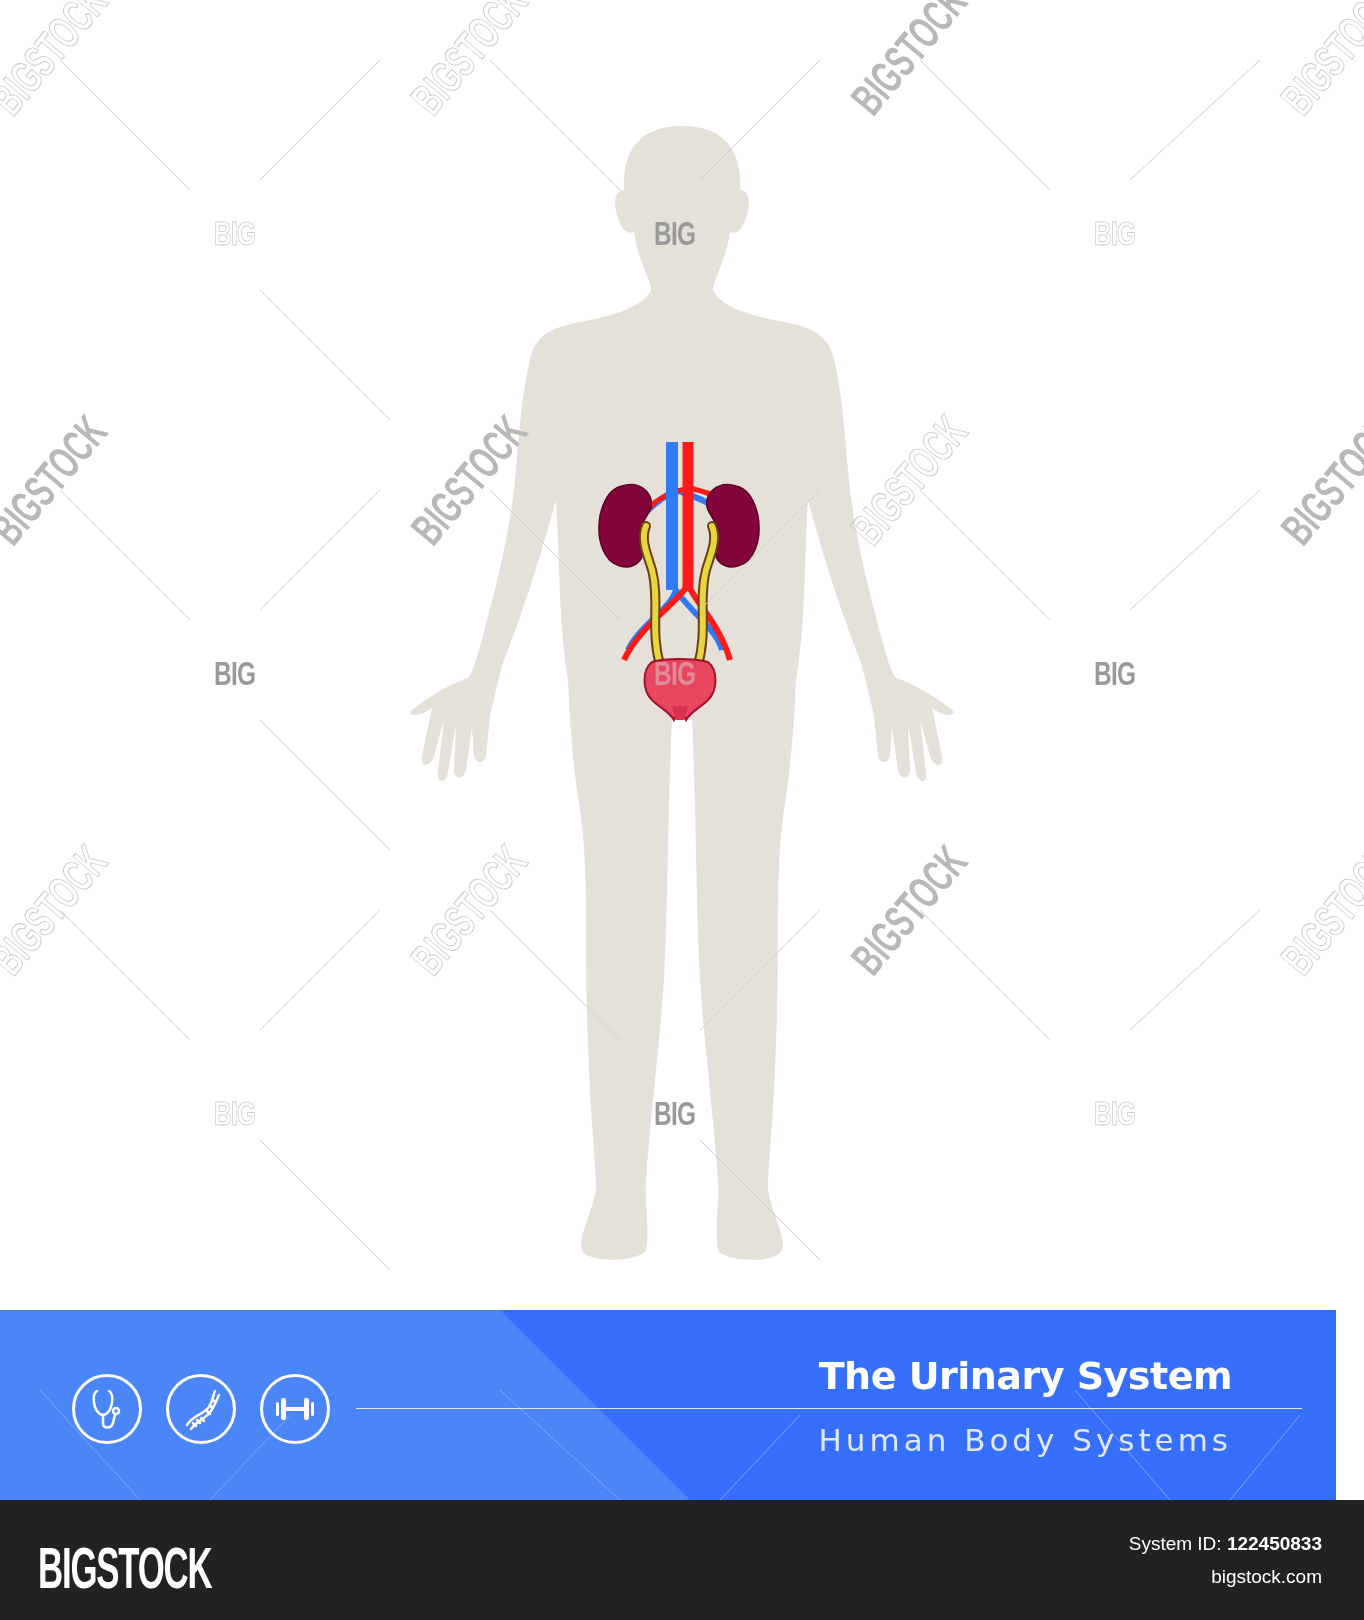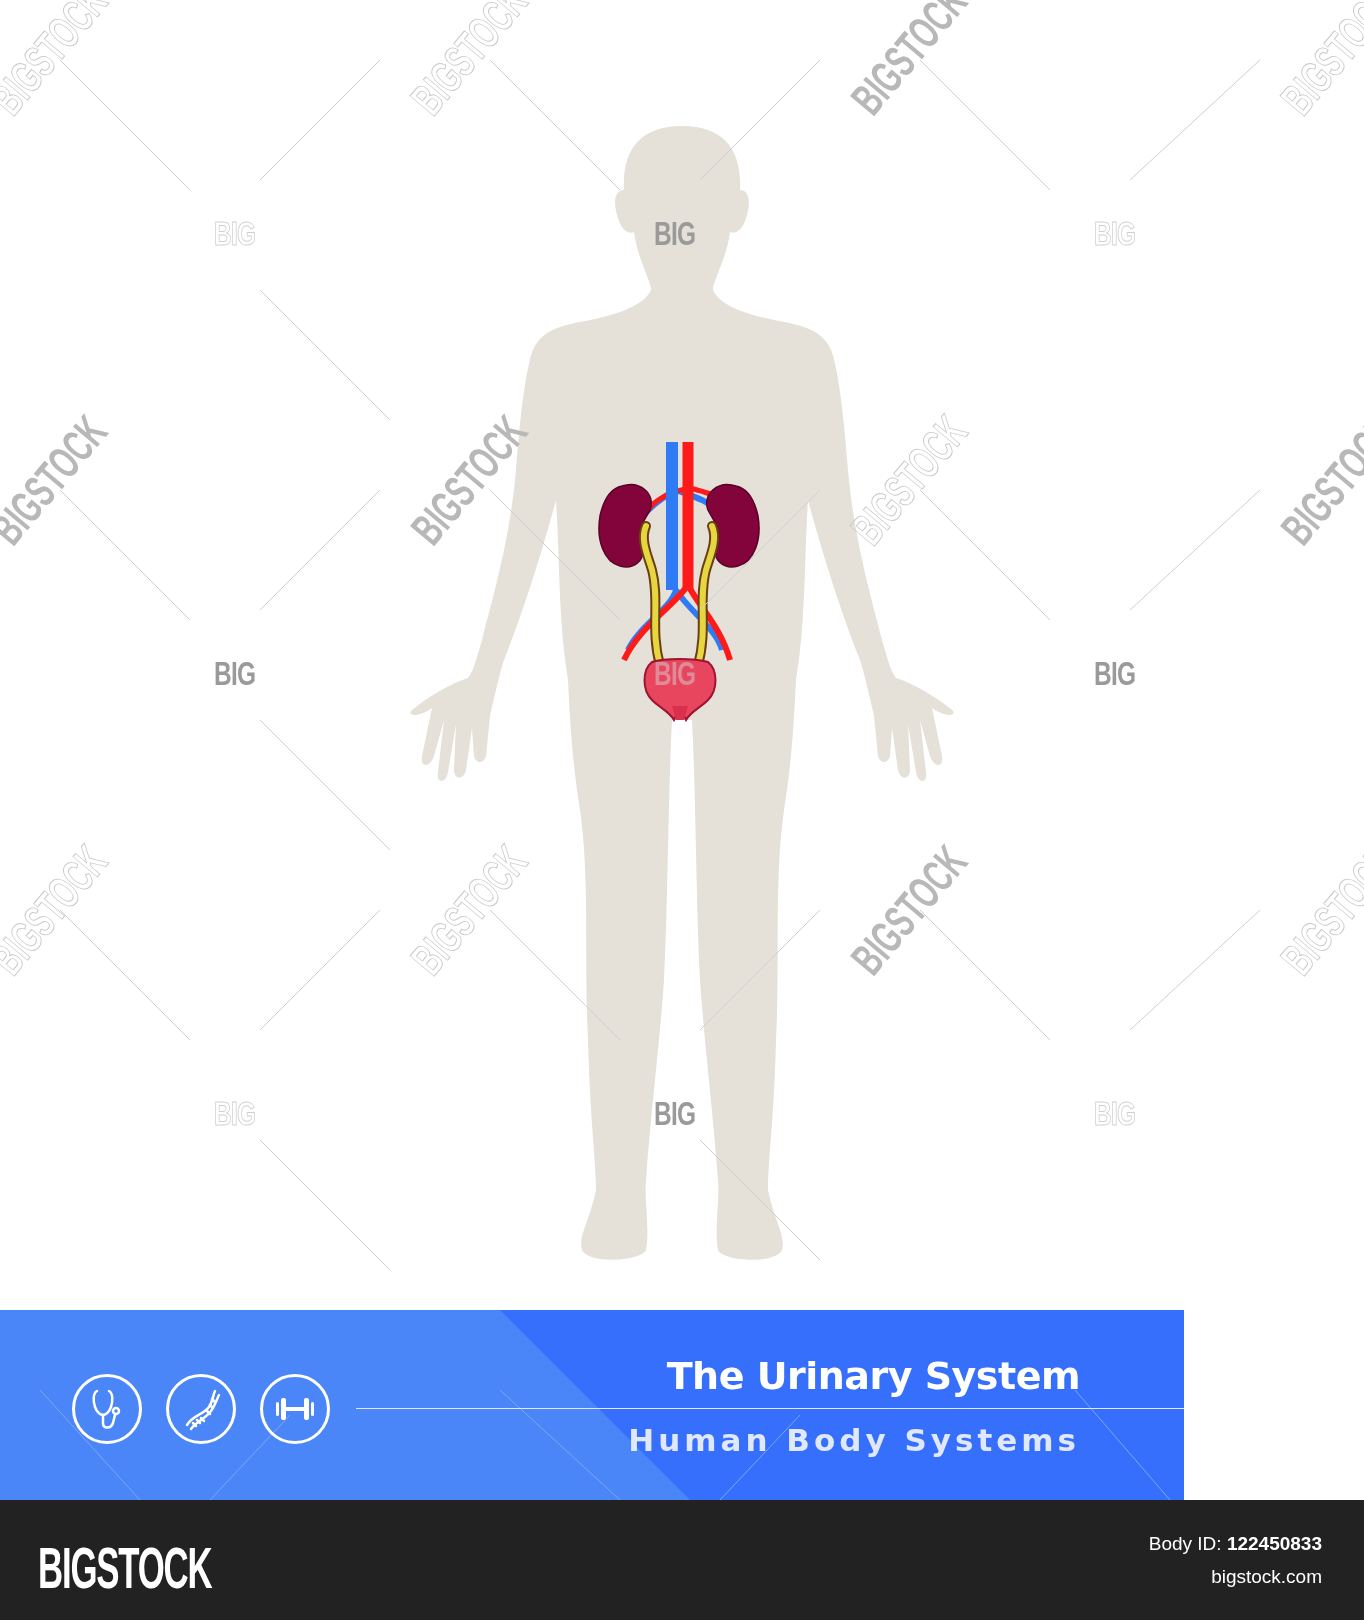--- a/index.html
+++ b/index.html
@@ -6,27 +6,27 @@
   body { width:1364px; height:1620px; position:relative; overflow:hidden; background:#ffffff; font-family:"Liberation Sans", sans-serif; }
   #stage { position:absolute; left:0; top:0; width:1364px; height:1310px; background:#ffffff; }
   #figure { position:absolute; left:0; top:0; width:1364px; height:1310px; }
   .wm-lines { position:absolute; left:0; top:0; width:1364px; height:1500px; pointer-events:none; }
   .wm-big { position:absolute; font-family:"Liberation Sans", sans-serif; font-weight:bold; font-size:34px; letter-spacing:-1px; transform:scaleX(0.72); transform-origin:left top; }
   .wm-big.solid { color:#9a9a9a; }
   .wm-big.outline { color:transparent; -webkit-text-stroke:1px #d0d0d0; }
   .wm-stock { position:absolute; font-family:"Liberation Sans", sans-serif; font-weight:bold; font-size:46px; letter-spacing:0px; transform:rotate(-50deg) scaleX(0.62); transform-origin:left top; white-space:nowrap; }
   .wm-stock.solid { color:#b8b8b8; }
   .wm-stock.outline { color:transparent; -webkit-text-stroke:1px #c8c8c8; }
-  #banner { position:absolute; left:0; top:1310px; width:1184px; height:190px; background:#356ffc; overflow:hidden; }
+  #banner { position:absolute; left:0; top:1310px; width:1336px; height:190px; background:#356ffc; overflow:hidden; }
   #banner-light { position:absolute; left:0; top:0; width:1364px; height:190px; }
   #banner-rule { position:absolute; left:356px; top:98px; width:946px; height:1px; background:#dfe8ff; }
   .icon-circle { position:absolute; top:64px; width:70px; height:70px; border:3px solid #ffffff; border-radius:50%; box-sizing:border-box; }
   .icon-circle svg { position:absolute; left:0; top:0; width:64px; height:64px; }
   #title { position:absolute; right:104px; top:44px; color:#ffffff; font-family:"DejaVu Sans", sans-serif; font-weight:bold; font-size:38px; letter-spacing:-0.5px; white-space:nowrap; }
-  #subtitle { position:absolute; right:104px; top:112px; color:#dfe8ff; font-family:"DejaVu Sans", sans-serif; font-weight:bold; font-size:31px; letter-spacing:4px; white-space:nowrap; }
+  #subtitle { position:absolute; right:104px; top:112px; color:#dfe8ff; font-family:"DejaVu Sans", sans-serif; font-weight:normal; font-size:31px; letter-spacing:4px; white-space:nowrap; }
   #footer { position:absolute; left:0; top:1500px; width:1364px; height:120px; background:#222222; }
   #brand { position:absolute; left:38px; top:34px; color:#ffffff; font-family:"Liberation Sans", sans-serif; font-weight:bold; font-size:58px; letter-spacing:-2px; transform:scaleX(0.6); transform-origin:left top; white-space:nowrap; }
   #imgid { position:absolute; right:42px; top:33px; color:#ffffff; font-family:"Liberation Sans", sans-serif; font-size:19px; white-space:nowrap; }
   #imgid b { font-weight:bold; }
   #site { position:absolute; right:42px; top:66px; color:#ffffff; font-family:Liberation Sans, sans-serif; font-size:19px; white-space:nowrap; }
 </style>
 </head>
 <body>
 
 <div id="stage">
@@ -162,15 +162,15 @@
       </svg>
   </div>
 
   <div id="banner-rule"></div>
   <div id="title">The Urinary System</div>
   <div id="subtitle">Human Body Systems</div>
 </div>
 
 <div id="footer">
   <div id="brand">BIGSTOCK</div>
-  <div id="imgid"><span>Body ID:</span> <b>122450833</b></div>
+  <div id="imgid"><span>System ID:</span> <b>122450833</b></div>
   <div id="site">bigstock.com</div>
 </div>
 
 </body></html>

